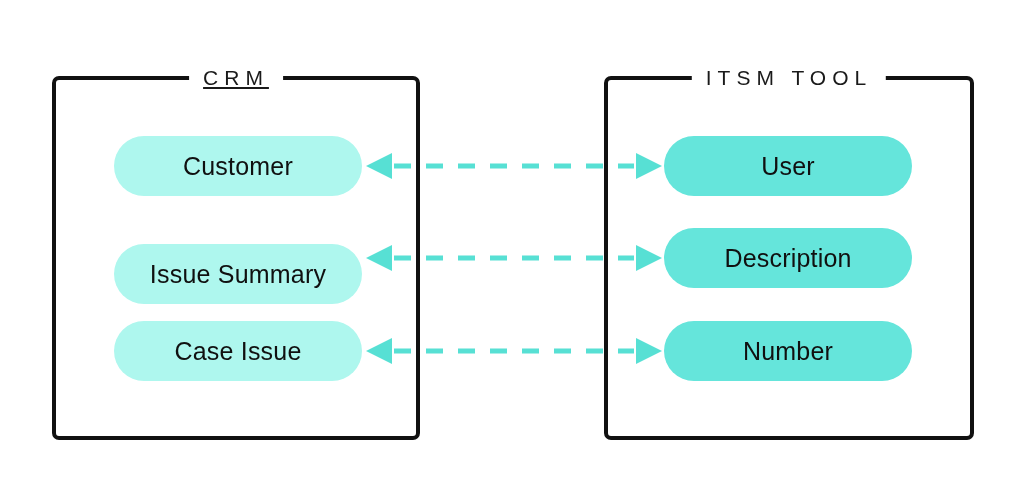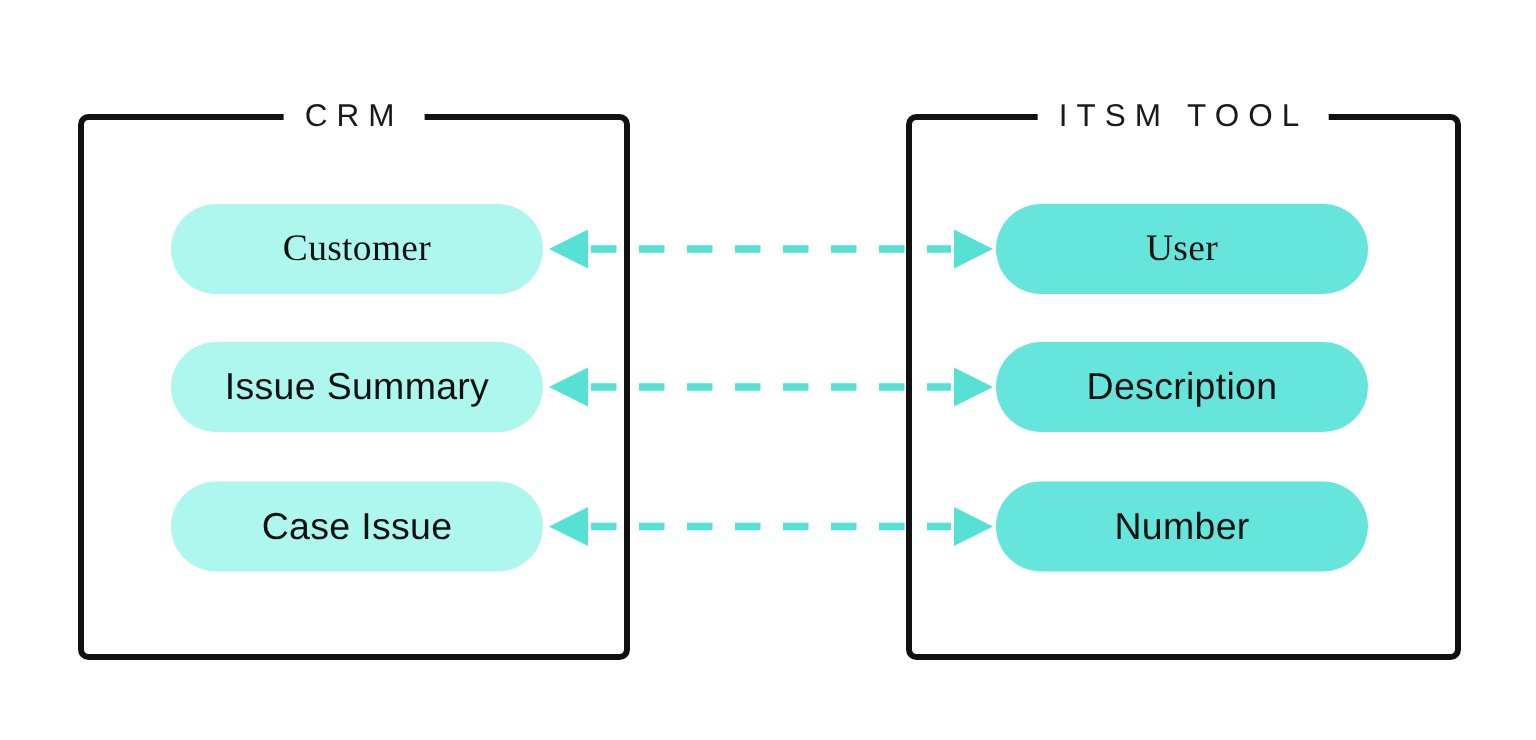--- a/index.html
+++ b/index.html
@@ -53,20 +53,21 @@
     font-size: 21px;
     font-weight: 400;
     letter-spacing: 6px;
     text-align: center;
     white-space: nowrap;
     padding: 0 14px;
   }
   #panel-crm .panel-legend {
     left: 50%;
     transform: translateX(-50%);
+    text-decoration: underline;
   }
   #panel-itsm .panel-legend {
     left: 50%;
     transform: translateX(-50%);
   }
 
   
   .rows {
     position: absolute;
     left: 0;
@@ -85,21 +86,21 @@
     box-sizing: border-box;
     color: #101010;
     font-size: 25px;
     font-weight: 400;
     letter-spacing: 0.2px;
     white-space: nowrap;
   }
   .pill.left  { left: 114px; background: #AEF7EE; }
   .pill.right { left: 664px; background: #65E5DB; }
 
-  .pill.r0 { top: 136px; font-family: Liberation Serif, serif; }
+  .pill.r0 { top: 136px; }
   .pill.r1 { top: 228px; }
   .pill.r2 { top: 321px; }
 
   
   .connector {
     position: absolute;
     left: 366px;
     width: 296px;
     height: 30px;
     pointer-events: none;
@@ -118,21 +119,21 @@
     <div class="panel-legend">CRM</div>
   </div>
 
   <div class="panel" id="panel-itsm" style="border-color: rgb(17, 17, 17);">
     <div class="panel-legend">ITSM TOOL</div>
   </div>
 
   <div class="rows">
 
     <div class="pill left r0" style="background: rgb(174, 247, 238);">Customer</div>
-    <div class="pill left r1" style="background: rgb(174, 247, 238);">Issue Summary</div>
+    <div class="pill left r1" style="background: rgb(174, 247, 238); margin-top: 16px;">Issue Summary</div>
     <div class="pill left r2" style="background: rgb(174, 247, 238);">Case Issue</div>
 
     <div class="pill right r1" style="background: rgb(101, 229, 219);">Description</div>
     <div class="pill right r0" style="background: rgb(101, 229, 219);">User</div>
     <div class="pill right r2" style="background: rgb(101, 229, 219);">Number</div>
   </div>
 
   <div class="connector c0">
     <svg viewBox="0 0 296 30" preserveAspectRatio="none" aria-hidden="true">
       <polygon points="0,15 26,2 26,28" fill="#57E0D4"></polygon>

